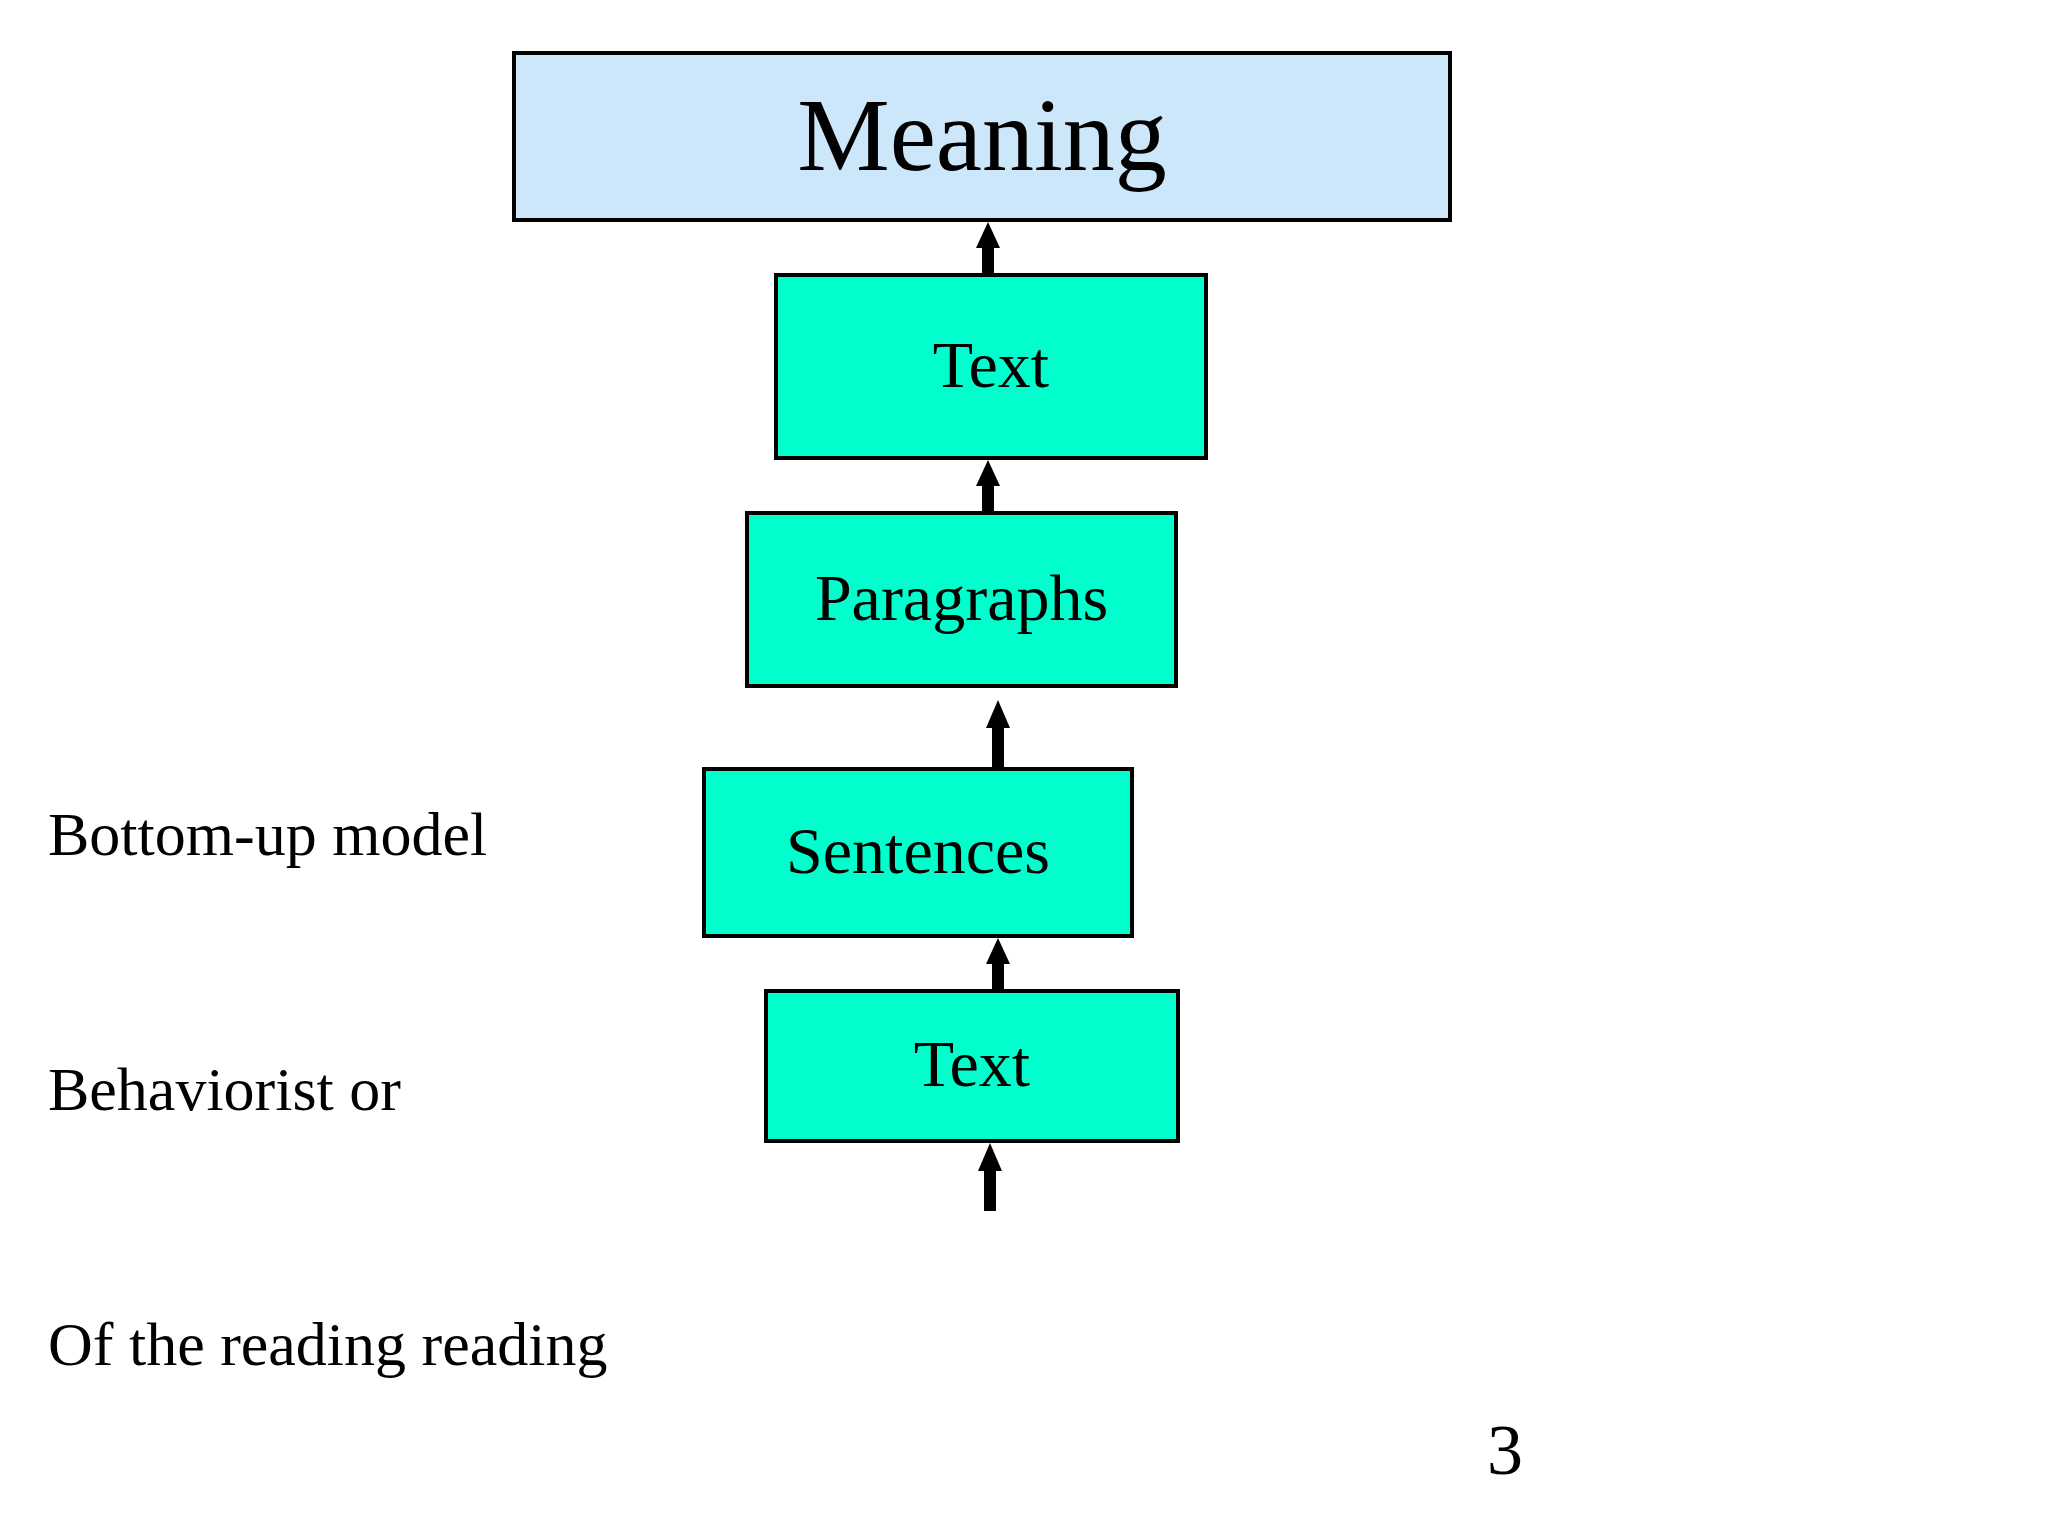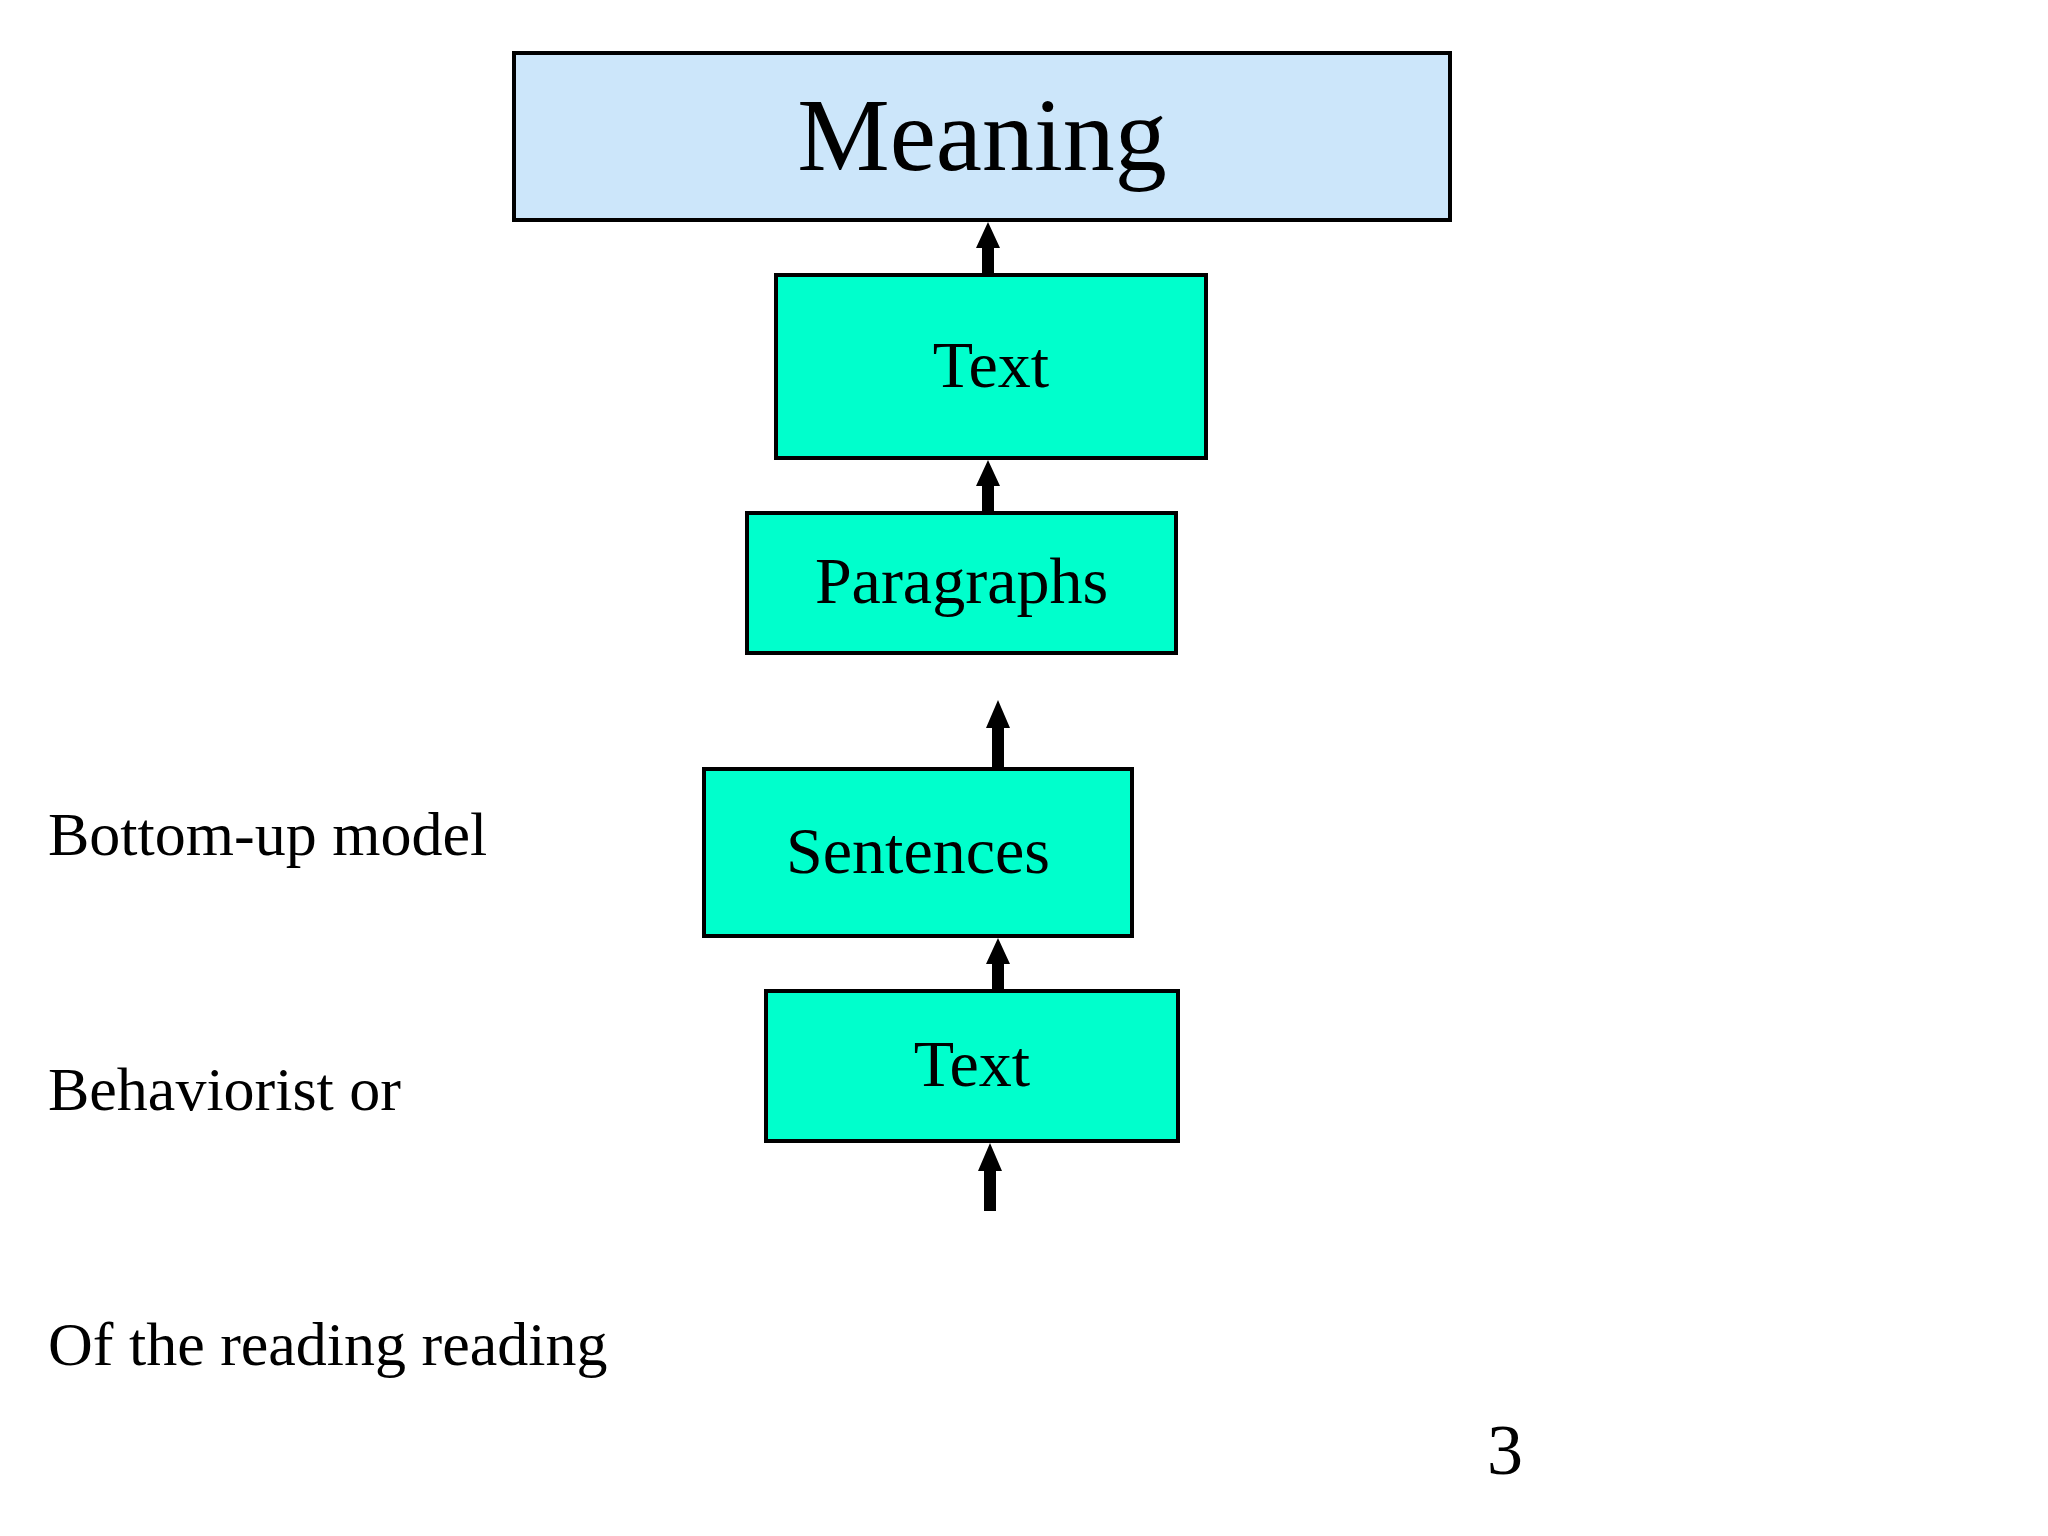--- a/index.html
+++ b/index.html
@@ -49,21 +49,21 @@
     width: 434px;
     height: 187px;
     background: #00ffcc;
     font-size: 66px;
     margin-left: 46px;
   }
   .node-paragraphs {
     left: 745px;
     top: 511px;
     width: 433px;
-    height: 144px;
+    height: 177px;
     background: #00ffcc;
     font-size: 66px;
   }
   .node-sentences {
     left: 702px;
     top: 767px;
     width: 432px;
     height: 171px;
     background: #00ffcc;
     font-size: 66px;

